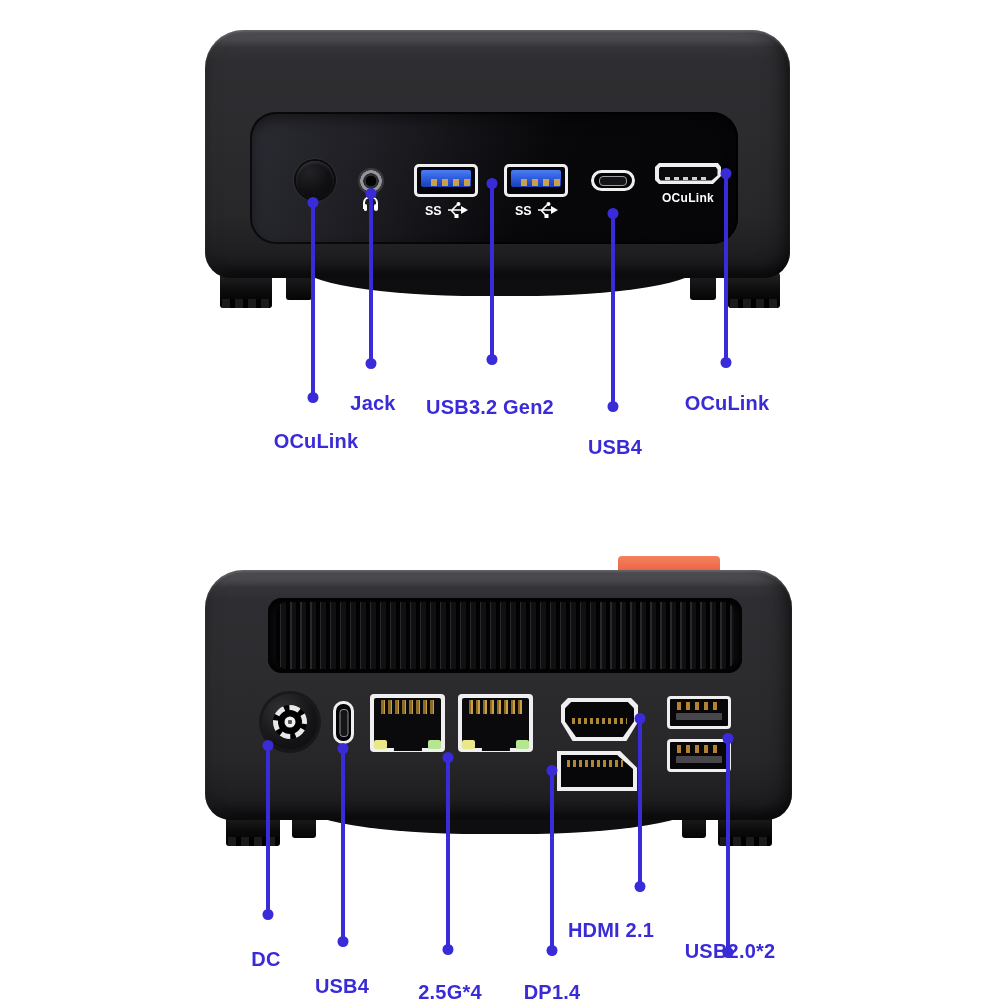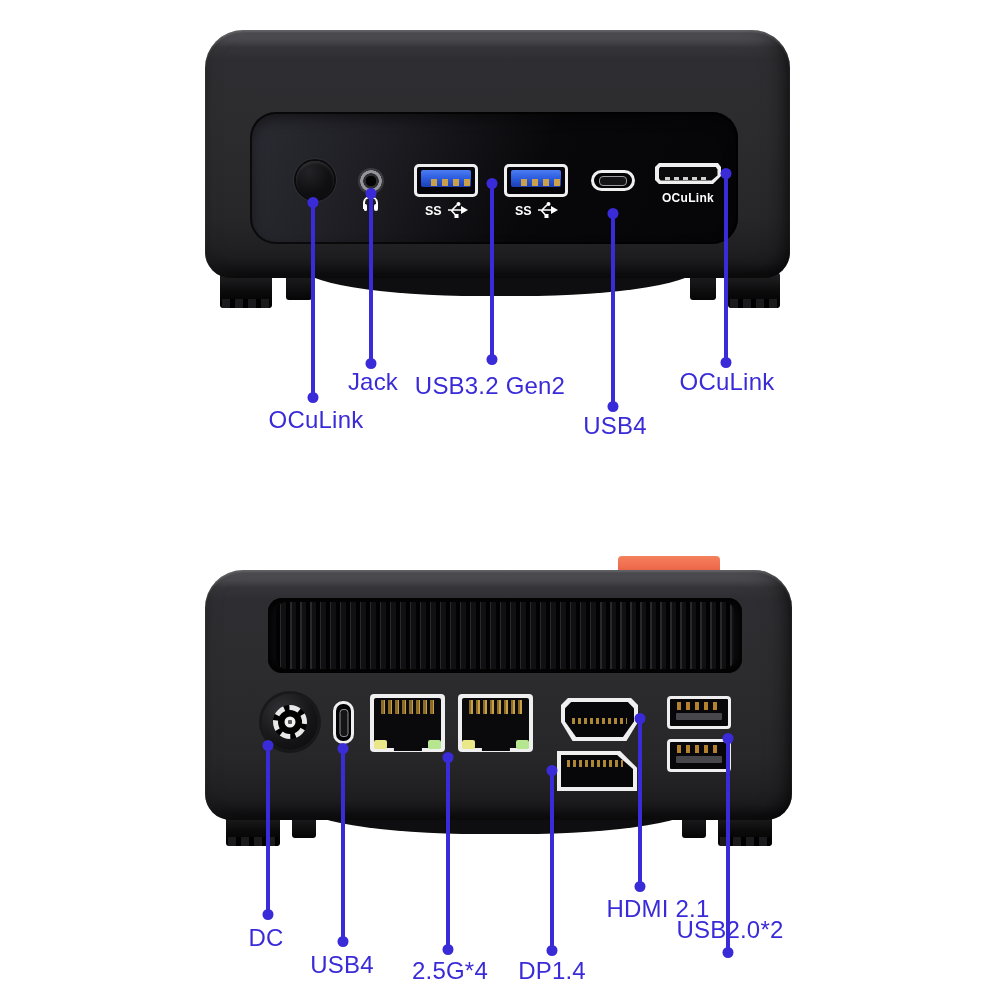--- a/index.html
+++ b/index.html
@@ -112,22 +112,22 @@
   .usb2::before{content:"";position:absolute;top:3px;left:7px;right:7px;height:8px;
       background:repeating-linear-gradient(90deg,#b5812c 0 4px,transparent 4px 9px);}
   .usb2::after{content:"";position:absolute;top:14px;left:6px;right:6px;height:7px;
       background:#46464b;border-radius:1px;}
 
   
   .lead{width:3.5px;background:var(--accent,#3a2bd8);z-index:6;}
   .lead::before,.lead::after{content:"";position:absolute;left:50%;transform:translateX(-50%);
       width:11px;height:11px;border-radius:50%;background:var(--accent,#3a2bd8);}
   .lead::before{top:-5px;} .lead::after{bottom:-5px;}
-  .lbl{color:var(--accent,#3a2bd8);font-size:24px;font-weight:400;letter-spacing:.2px;
-      white-space:nowrap;transform:translateX(-50%);z-index:6;}
+  .lbl{color:var(--accent,#3a2bd8);font-size:20px;font-weight:700;letter-spacing:.2px;
+      white-space:nowrap;transform:translateX(-50%);z-index:6;margin-top:24px;}
 
   
   .fbody{left:205px;top:30px;width:585px;height:248px;}
   .funder{left:300px;top:264px;width:400px;height:32px;}
   .ffoot1{left:220px;top:272px;width:52px;height:36px;}
   .ffoot1s{left:286px;top:274px;width:26px;height:26px;}
   .ffoot2{left:728px;top:272px;width:52px;height:36px;}
   .ffoot2s{left:690px;top:274px;width:26px;height:26px;}
   .fpanel{left:250px;top:112px;width:488px;height:132px;}
   .pwr{left:296px;top:161px;}
@@ -172,21 +172,21 @@
   .l-dc{left:266px;top:745px;height:170px;}
   .l-u4r{left:341px;top:748px;height:194px;}
   .l-lan{left:446px;top:757px;height:193px;}
   .l-dp{left:550px;top:770px;height:181px;}
   .l-hdmi{left:638px;top:718px;height:169px;}
   .l-u2{left:726px;top:738px;height:215px;}
   .t-dc{left:266px;top:924px;}
   .t-u4r{left:342px;top:951px;}
   .t-lan{left:450px;top:957px;}
   .t-dp{left:552px;top:957px;}
-  .t-hdmi{left:658px;top:895px;}
+  .t-hdmi{left:611px;top:895px;}
   .t-u2{left:730px;top:916px;}
 </style>
 </head>
 <body>
 
 <div id="canvas">
 
   <div>
     <div class="abs under funder"></div>
     <div class="abs foot ffoot1"></div>

